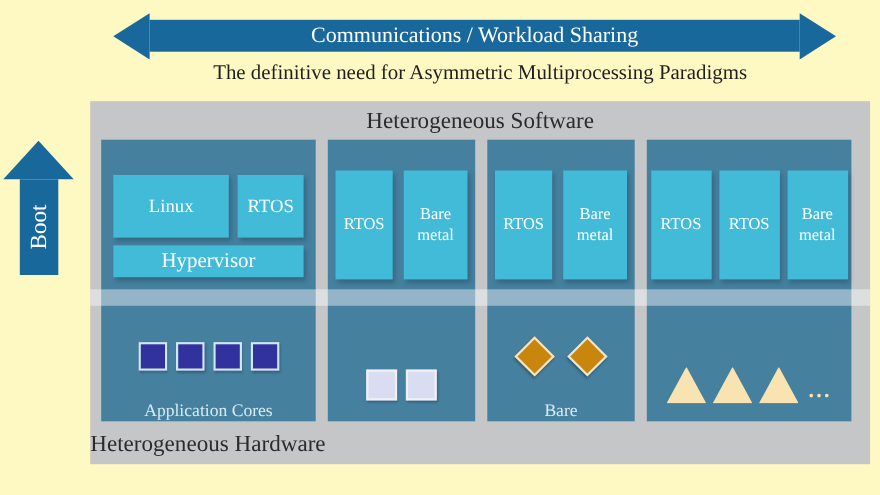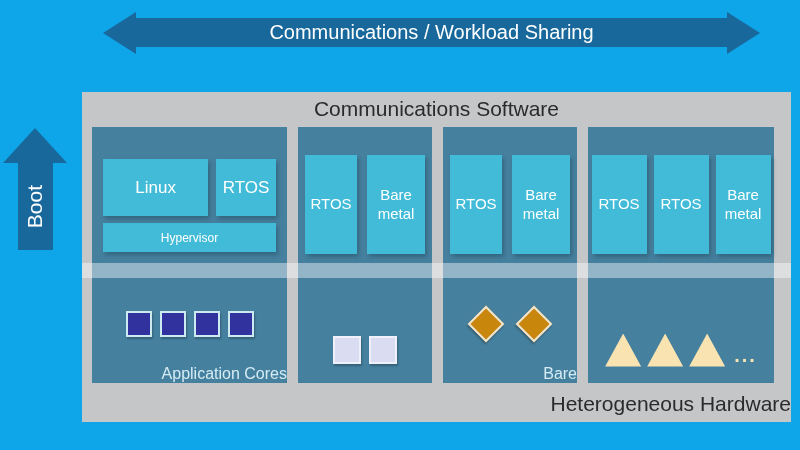--- a/index.html
+++ b/index.html
@@ -1,18 +1,18 @@
 <!DOCTYPE html>
 <html><head>
 <meta charset="utf-8">
 <style>
   * { margin:0; padding:0; box-sizing:border-box; }
   html,body { width:800px; height:450px; background:#ffffff; overflow:hidden;
               font-family:"Liberation Sans", sans-serif; }
-  .stage { position:relative; width:800px; height:450px; background:#0ea5e9; }
+  .stage { position:relative; width:800px; height:450px; background:#fef9c3;font-family:Liberation Serif, serif; }
 
   
   .top-arrow { position:absolute; left:103px; top:11px; width:657px; height:43px;
                display:flex; align-items:center; }
   .ah-left  { width:0; height:0; border-top:21px solid transparent; border-bottom:21px solid transparent;
               border-right:33px solid #19689B; }
   .ah-right { width:0; height:0; border-top:21px solid transparent; border-bottom:21px solid transparent;
               border-left:33px solid #19689B; }
   .arrow-bar { flex:1; height:29px; background:#19689B; display:flex; align-items:center;
                justify-content:center; color:#fff; font-size:20px; }
@@ -27,42 +27,42 @@
                border-bottom:35px solid #19689B; }
   .boot-shaft { width:35px; height:87px; background:#19689B; margin:0 auto;
                 display:flex; align-items:center; justify-content:center; }
   .boot-label { writing-mode:vertical-rl; transform:rotate(180deg);
                 color:#fff; font-size:21px; }
 
   
   .container { position:absolute; left:82px; top:92px; width:709px; height:330px;
                background:#C5C6C8; }
   .sw-title { text-align:center; padding-top:5px; font-size:21px; color:#2b2b2b; }
-  .hw-title { position:absolute; left:0; right:0; bottom:6px; text-align:right;
+  .hw-title { position:absolute; left:0; right:0; bottom:6px; text-align:left;
               font-size:21px; color:#2b2b2b; }
 
   .columns { position:absolute; left:10px; top:35px; width:682px; height:256px;
              display:flex; gap:11px; }
   .col { background:#45809F; display:flex; flex-direction:column; }
   .col1 { flex:0 0 195px; } .col2 { flex:0 0 134px; } .col3 { flex:0 0 134px; } .col4 { flex:1; }
 
   .band { position:absolute; left:0; top:171px; width:709px; height:15px;
           background:rgba(255,255,255,0.42); z-index:5; }
 
   .sw { height:186px; }
   .hw { flex:1; }
 
   .swbox { background:#41BBD7; color:#fff; display:flex; align-items:center;
            justify-content:center; text-align:center;
            box-shadow:2px 3px 4px rgba(25,55,70,0.35); }
   .sw1 { padding:0 11px; }
   .sw1-row { display:flex; gap:8px; margin-top:32px; height:57px; }
   .box-linux { flex:102; font-size:17px; }
   .box-rtos-sm { flex:58; font-size:17px; }
-  .box-hyper { margin-top:7px; height:29px; font-size:12px; }
+  .box-hyper { margin-top:7px; height:29px; font-size:19px; }
   .sw-vert { display:flex; justify-content:center; gap:10px; padding-top:28px; }
   .sw-vert .swbox { height:99px; font-size:15px; line-height:1.25; padding:0 3px; }
   .vb52 { width:52px; } .vb58 { width:58px; } .vb55 { width:55px; }
   .col4 .sw-vert { gap:7px; }
 
   .icons { display:flex; justify-content:center; align-items:center; gap:8px;
            margin-top:20px; height:34px; }
   .sq-navy { width:26px; height:26px; background:#32329F; border:2px solid #CDE9F2;
              box-shadow:1px 2px 2px rgba(0,0,0,0.25); }
   .sq-lav  { width:28px; height:28px; background:#DADCF2; border:2px solid #EFF0FA;
@@ -70,45 +70,46 @@
   .diamond { width:26px; height:26px; background:#C8860D; border:2px solid #EDE5D2;
              transform:rotate(45deg); margin:0 7px;
              box-shadow:1px 2px 2px rgba(0,0,0,0.25); }
   .tri { width:36px; height:33px; background:#F9E3B1;
          clip-path:polygon(50% 0, 100% 100%, 0 100%);
          filter:drop-shadow(1px 2px 1px rgba(0,0,0,0.2)); }
   .col4 .icons { gap:6px; }
   .dots { color:#F9E3B1; font-size:20px; font-weight:bold; letter-spacing:2px;
           align-self:flex-end; line-height:1; padding-bottom:2px; margin-left:3px; }
 
-  .hw-label { text-align:right; margin-top:24px; font-size:16px; color:#D5ECF5; }
+  .hw-label { text-align:center; margin-top:24px; font-size:16px; color:#D5ECF5; }
 </style>
 </head>
 <body>
 
 <div class="stage">
 
   <div class="top-arrow">
     <div class="ah-left"></div>
     <div class="arrow-bar">
       <span>Communications / Workload Sharing</span>
     </div>
     <div class="ah-right"></div>
   </div>
 
+  <div class="subtitle">The definitive need for Asymmetric Multiprocessing Paradigms</div>
 
   <div class="boot">
     <div class="boot-head"></div>
     <div class="boot-shaft">
       <span class="boot-label">Boot</span>
     </div>
   </div>
 
   <div class="container">
-    <div class="sw-title">Communications Software</div>
+    <div class="sw-title">Heterogeneous Software</div>
 
     <div class="band"></div>
 
     <div class="columns">
 
       <div class="col col1">
         <div class="sw sw1">
           <div class="sw1-row">
             <div class="swbox box-linux">Linux</div>
             <div class="swbox box-rtos-sm">RTOS</div>

